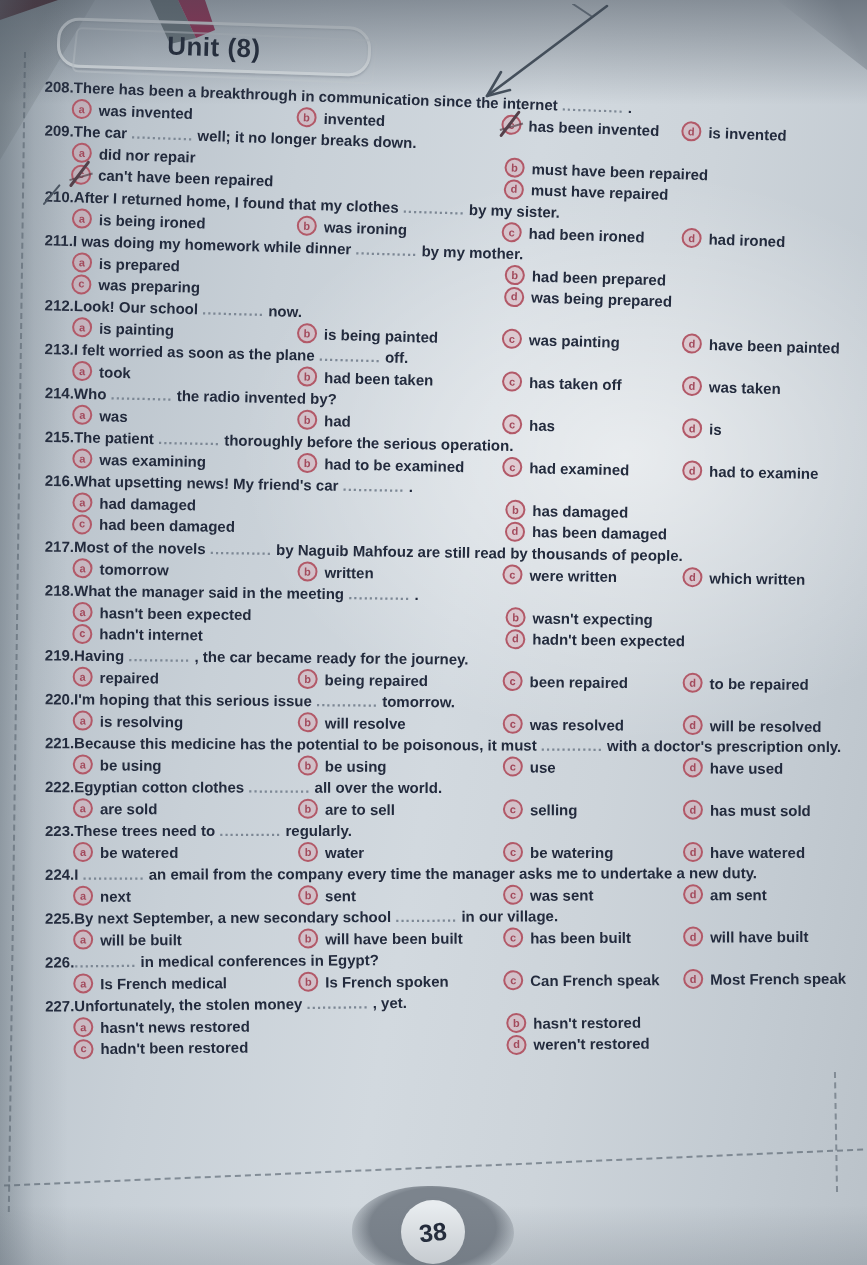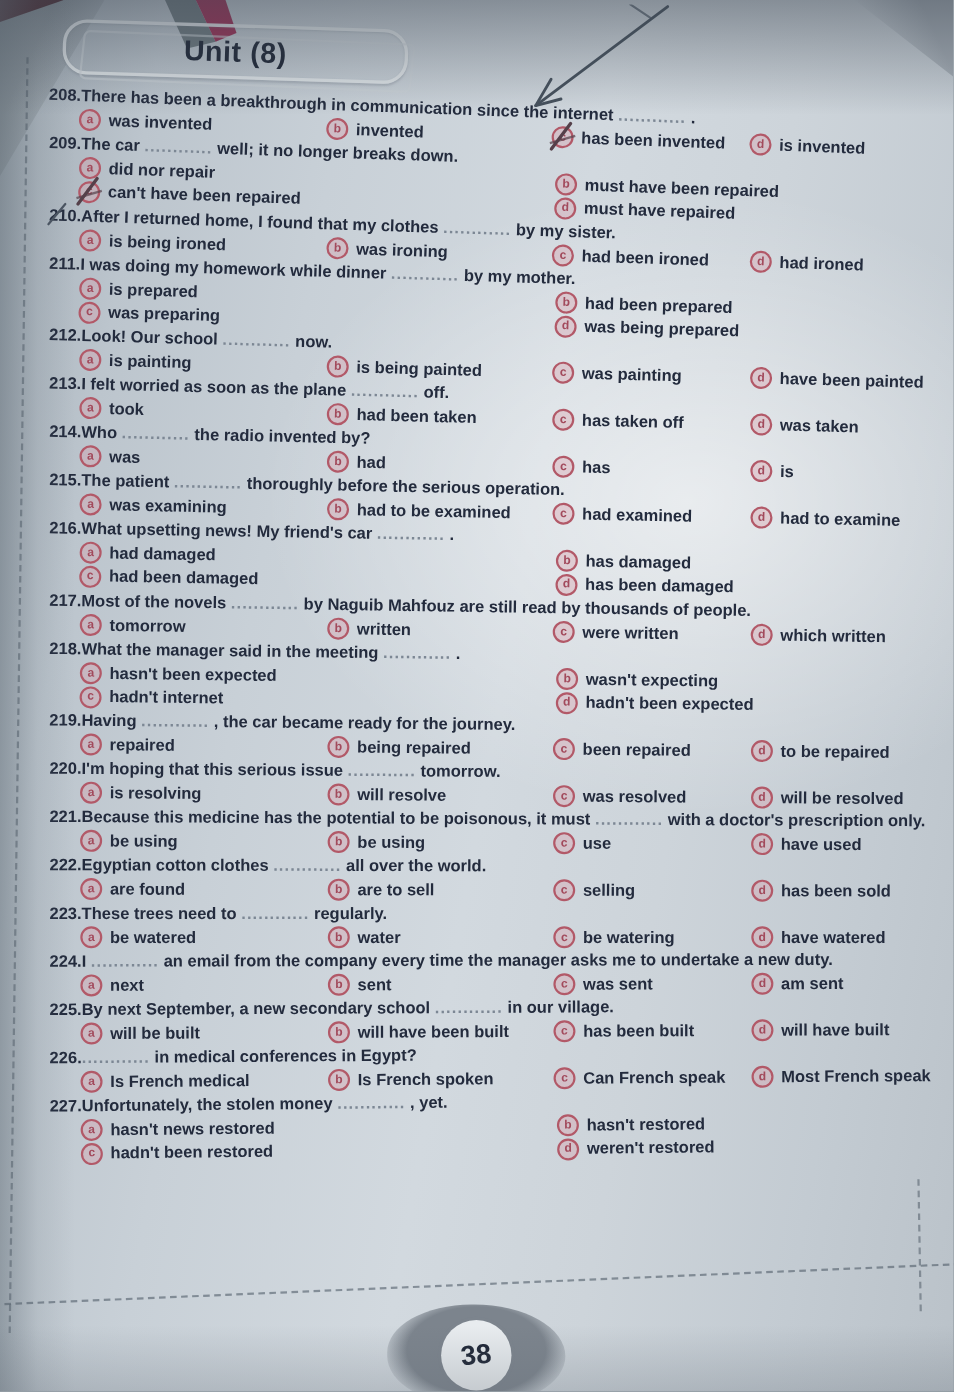--- a/index.html
+++ b/index.html
@@ -469,33 +469,33 @@
   </div>
 
   <div class="question" style="transform: rotate(0.14deg);">
     <div class="q-text">
       <span class="q-num">222.</span>
       <span class="q-body"><span>Egyptian cotton clothes </span><span class="dots">............</span><span> all over the world.</span></span>
     </div>
     <div class="options row4">
           <span class="option">
             <span class="circ">a</span>
-            <span class="olabel">are found</span>
+            <span class="olabel">are sold</span>
           </span>
           <span class="option">
             <span class="circ">b</span>
             <span class="olabel">are to sell</span>
           </span>
           <span class="option">
             <span class="circ">c</span>
             <span class="olabel">selling</span>
           </span>
           <span class="option">
             <span class="circ">d</span>
-            <span class="olabel">has been sold</span>
+            <span class="olabel">has must sold</span>
           </span>
         </div>
   </div>
 
   <div class="question" style="transform: rotate(0deg);">
     <div class="q-text">
       <span class="q-num">223.</span>
       <span class="q-body"><span>These trees need to </span><span class="dots">............</span><span> regularly.</span></span>
     </div>
     <div class="options row4">

